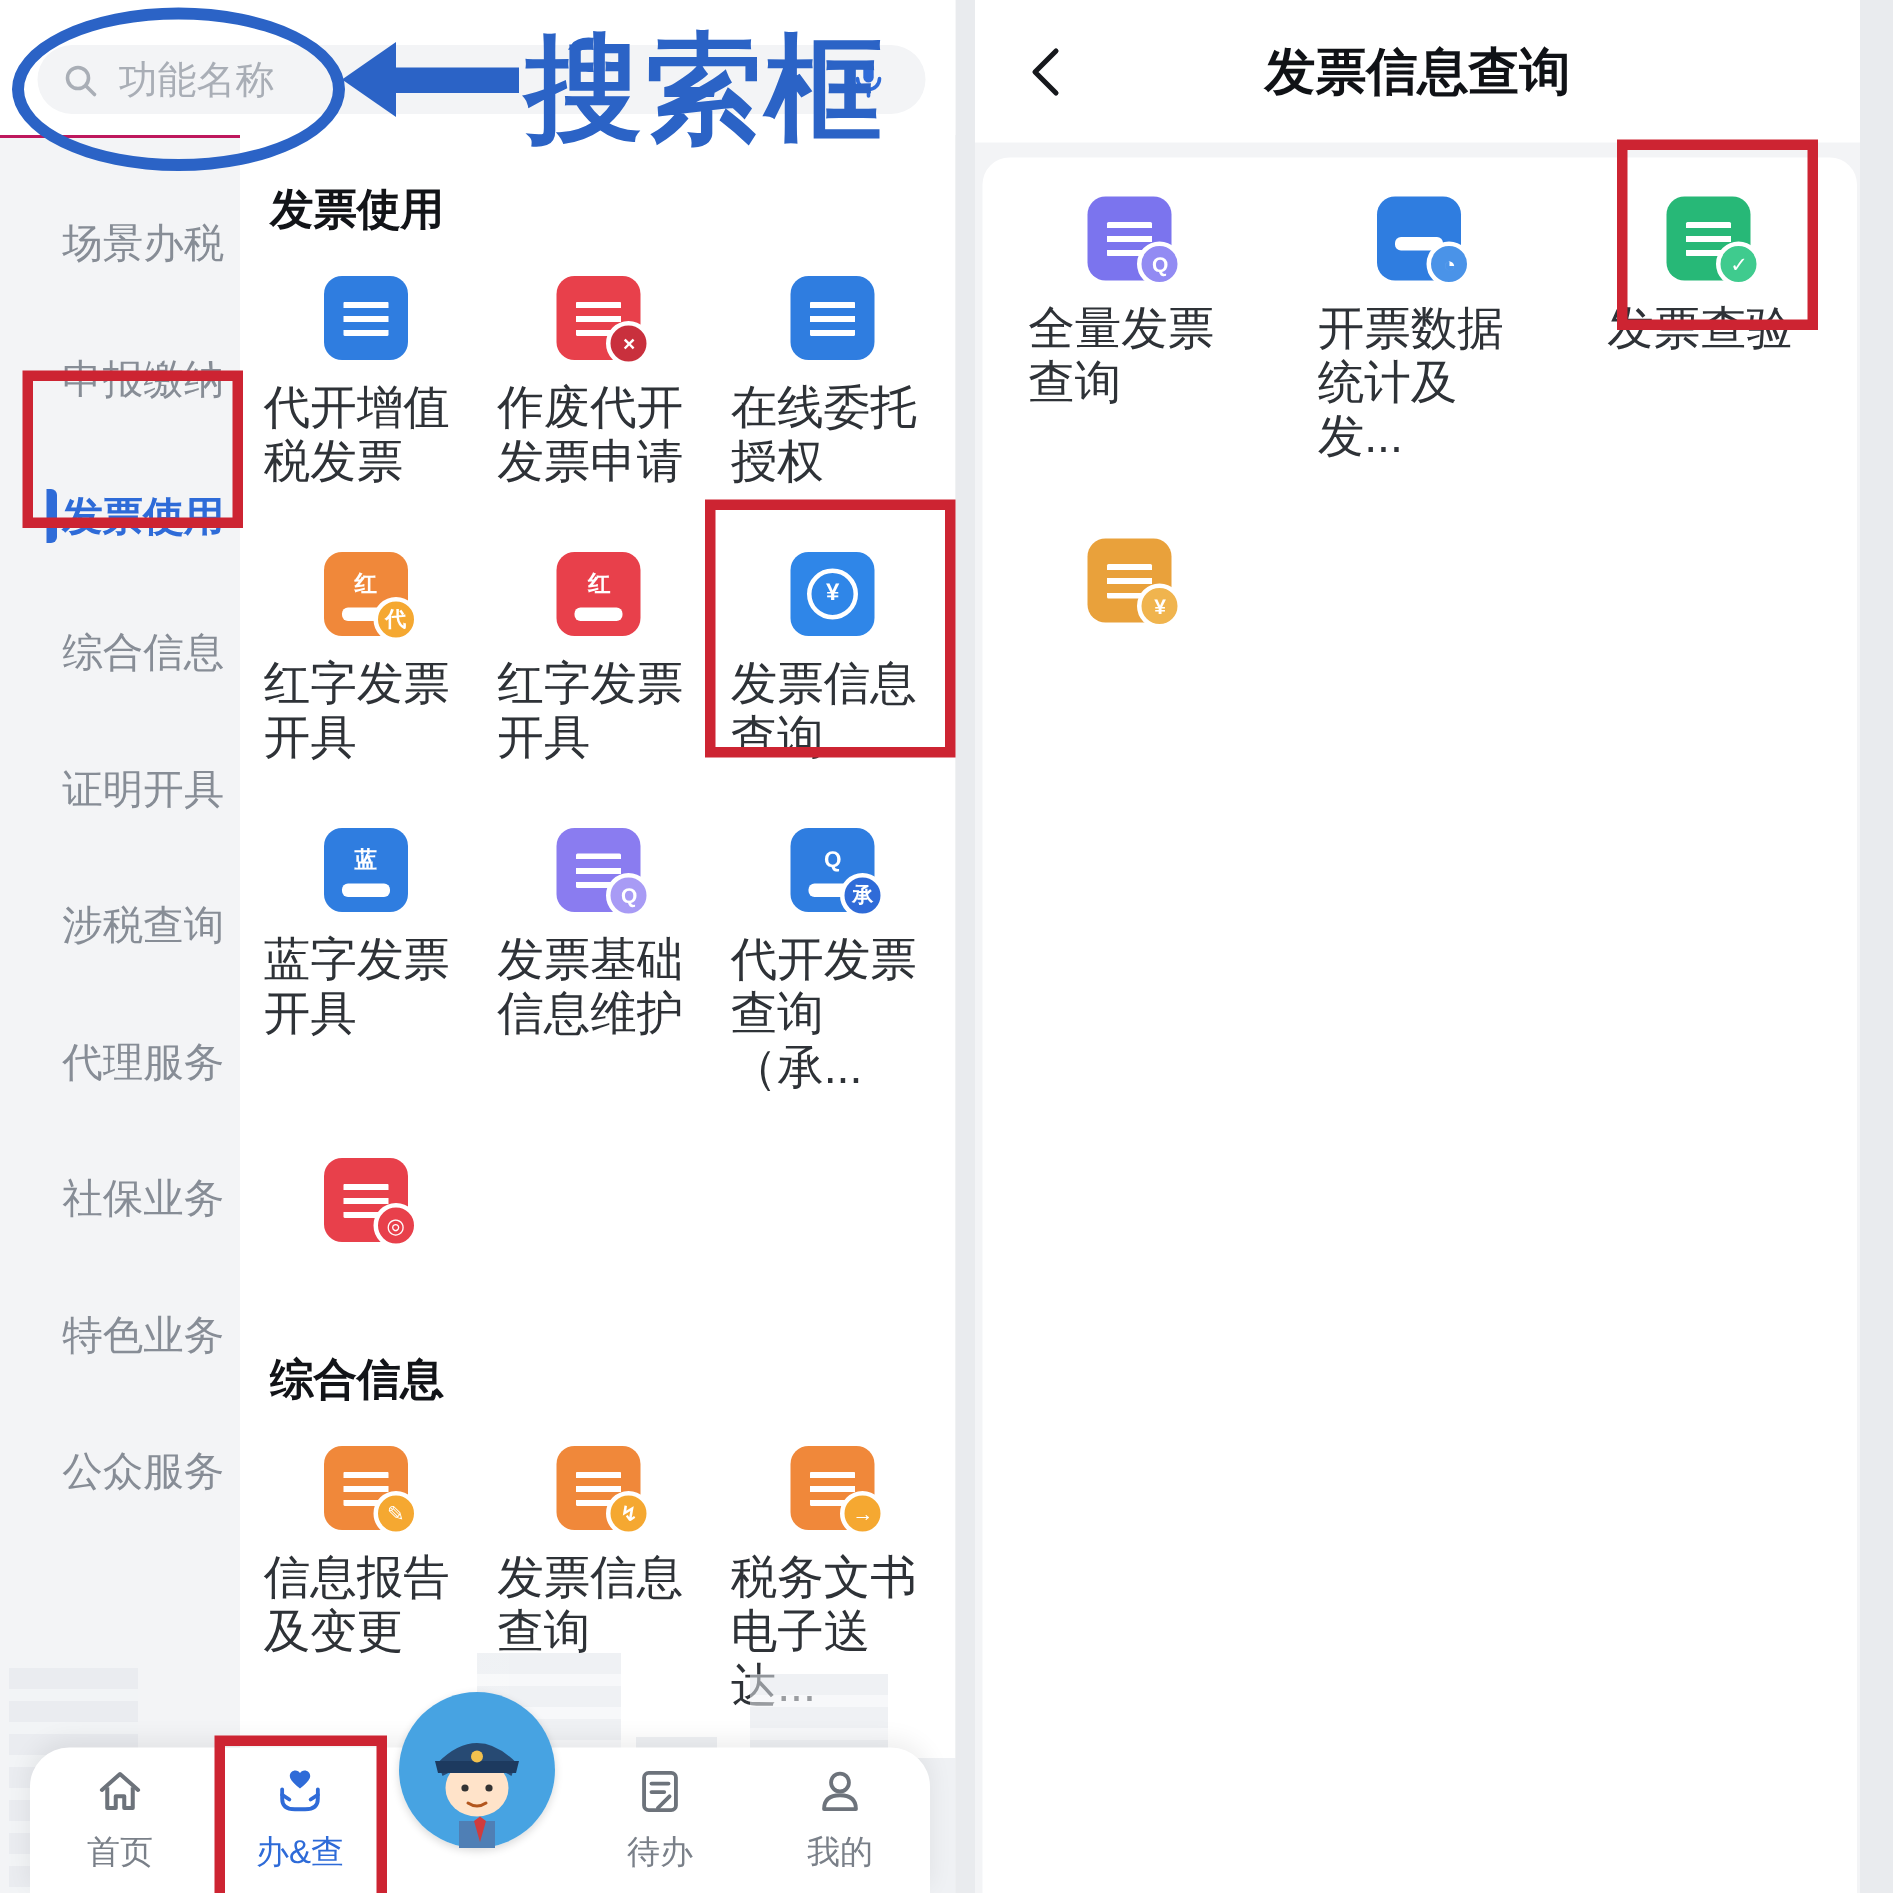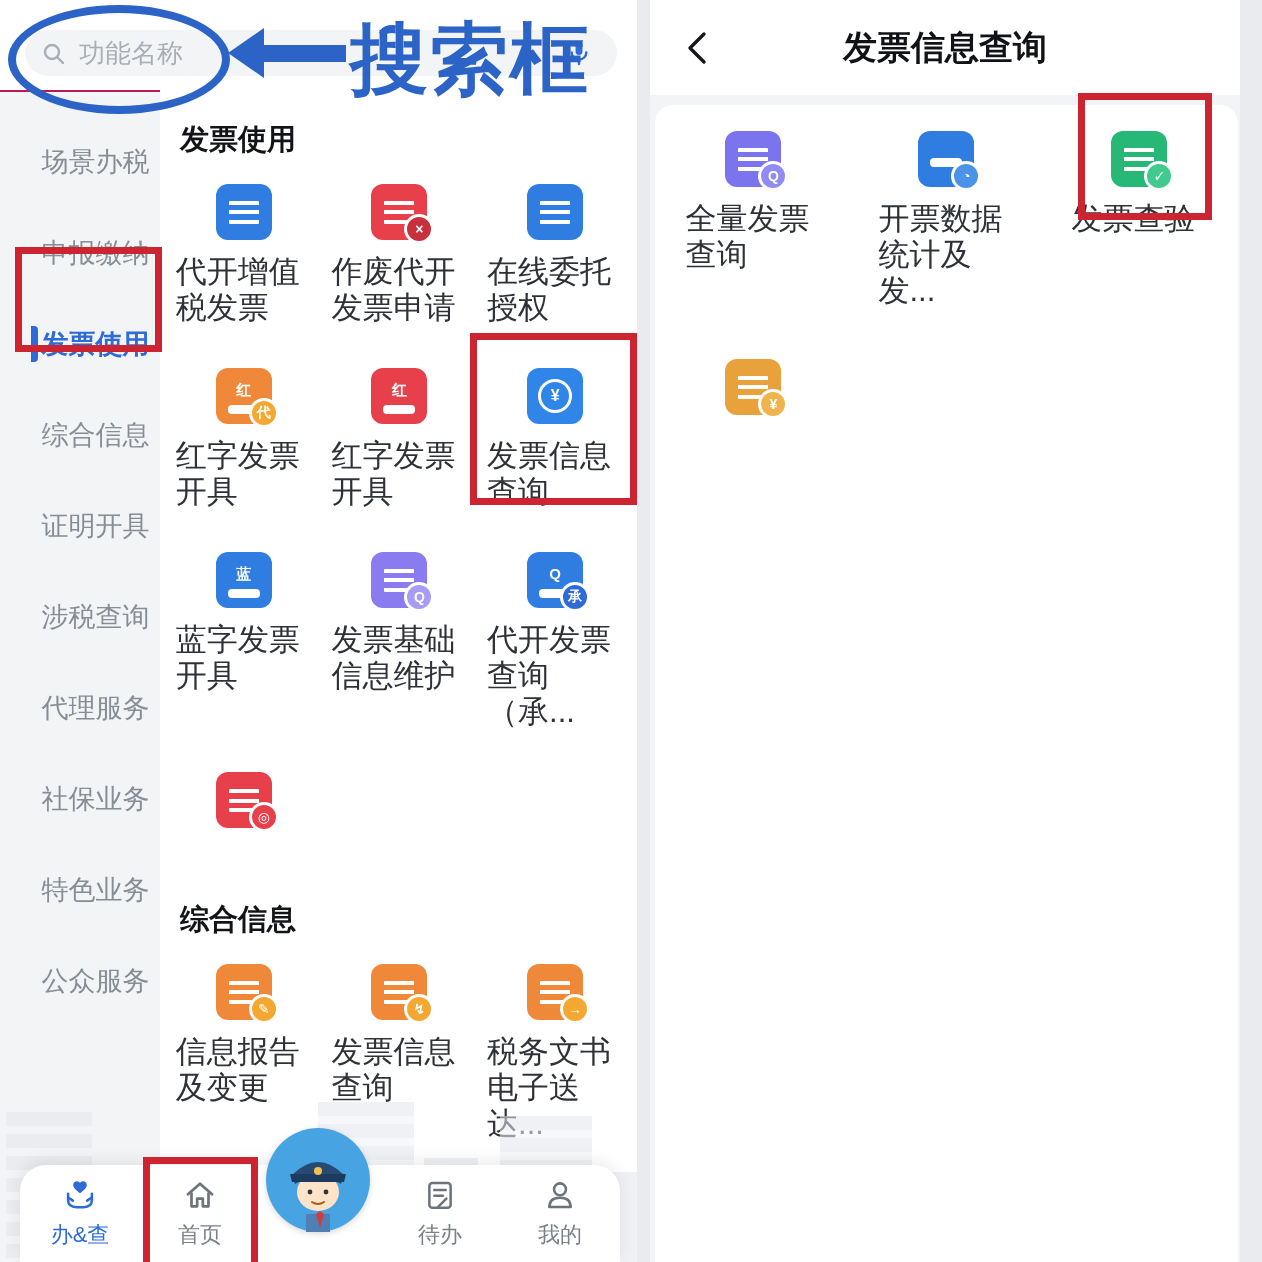--- a/index.html
+++ b/index.html
@@ -233,34 +233,34 @@
   <div class="skyline">
     <div class="bld win" style="left:6px;width:86px;height:150px;"></div>
     <div class="bld" style="left:104px;width:58px;height:96px;"></div>
     <div class="bld win" style="left:318px;width:96px;height:160px;"></div>
     <div class="bld" style="left:424px;width:54px;height:104px;"></div>
     <div class="bld win" style="left:500px;width:92px;height:146px;"></div>
     <div class="bld" style="left:598px;width:39px;height:90px;"></div>
   </div>
 
   <div class="tabbar" id="tabbar">
+      <div class="tab">
+        <span><svg width="34" height="34" viewBox="0 0 24 24">
+            <path d="M3.5 11.5 L12 4 L20.5 11.5" fill="none" stroke="#6d737b" stroke-width="1.9" stroke-linecap="round" stroke-linejoin="round"></path>
+            <path d="M6 10.2 V20 H10 V14.5 H14 V20 H18 V10.2" fill="none" stroke="#6d737b" stroke-width="1.9" stroke-linejoin="round"></path>
+          </svg></span>
+        <div class="tlbl">首页</div>
+      </div>
       <div class="tab sel">
         <span><svg width="36" height="34" viewBox="0 0 24 24">
             <path d="M12 10.8 C9.2 8.6 7.2 6.6 7.2 4.9 c0-1.6 1.3-2.6 2.6-2.6 c1 0 1.8 .5 2.2 1.3 c.4-.8 1.2-1.3 2.2-1.3 c1.3 0 2.6 1 2.6 2.6 c0 1.7-2 3.7-4.8 5.9 z" fill="#2f6bd8"></path>
             <path d="M3.6 11.2 v4.4 q0 5 6 5 h4.8 q6 0 6-5 v-4.4" fill="none" stroke="#2f6bd8" stroke-width="1.8" stroke-linecap="round"></path>
             <path d="M3.6 13.8 l3.4 2.2 M20.4 13.8 l-3.4 2.2" fill="none" stroke="#2f6bd8" stroke-width="1.8" stroke-linecap="round"></path>
           </svg></span>
         <div class="tlbl">办&amp;查</div>
-      </div>
-      <div class="tab">
-        <span><svg width="34" height="34" viewBox="0 0 24 24">
-            <path d="M3.5 11.5 L12 4 L20.5 11.5" fill="none" stroke="#6d737b" stroke-width="1.9" stroke-linecap="round" stroke-linejoin="round"></path>
-            <path d="M6 10.2 V20 H10 V14.5 H14 V20 H18 V10.2" fill="none" stroke="#6d737b" stroke-width="1.9" stroke-linejoin="round"></path>
-          </svg></span>
-        <div class="tlbl">首页</div>
       </div>
       <div class="tab"></div>
       <div class="tab">
         <span><svg width="34" height="34" viewBox="0 0 24 24">
             <rect x="4.5" y="3.5" width="15" height="17.5" rx="2.2" fill="none" stroke="#6d737b" stroke-width="1.8"></rect>
             <line x1="8" y1="8.5" x2="16" y2="8.5" stroke="#6d737b" stroke-width="1.8" stroke-linecap="round"></line>
             <line x1="8" y1="12.5" x2="14" y2="12.5" stroke="#6d737b" stroke-width="1.8" stroke-linecap="round"></line>
             <line x1="16.5" y1="14.5" x2="11" y2="20" stroke="#6d737b" stroke-width="1.8" stroke-linecap="round"></line>
           </svg></span>
         <div class="tlbl">待办</div>

